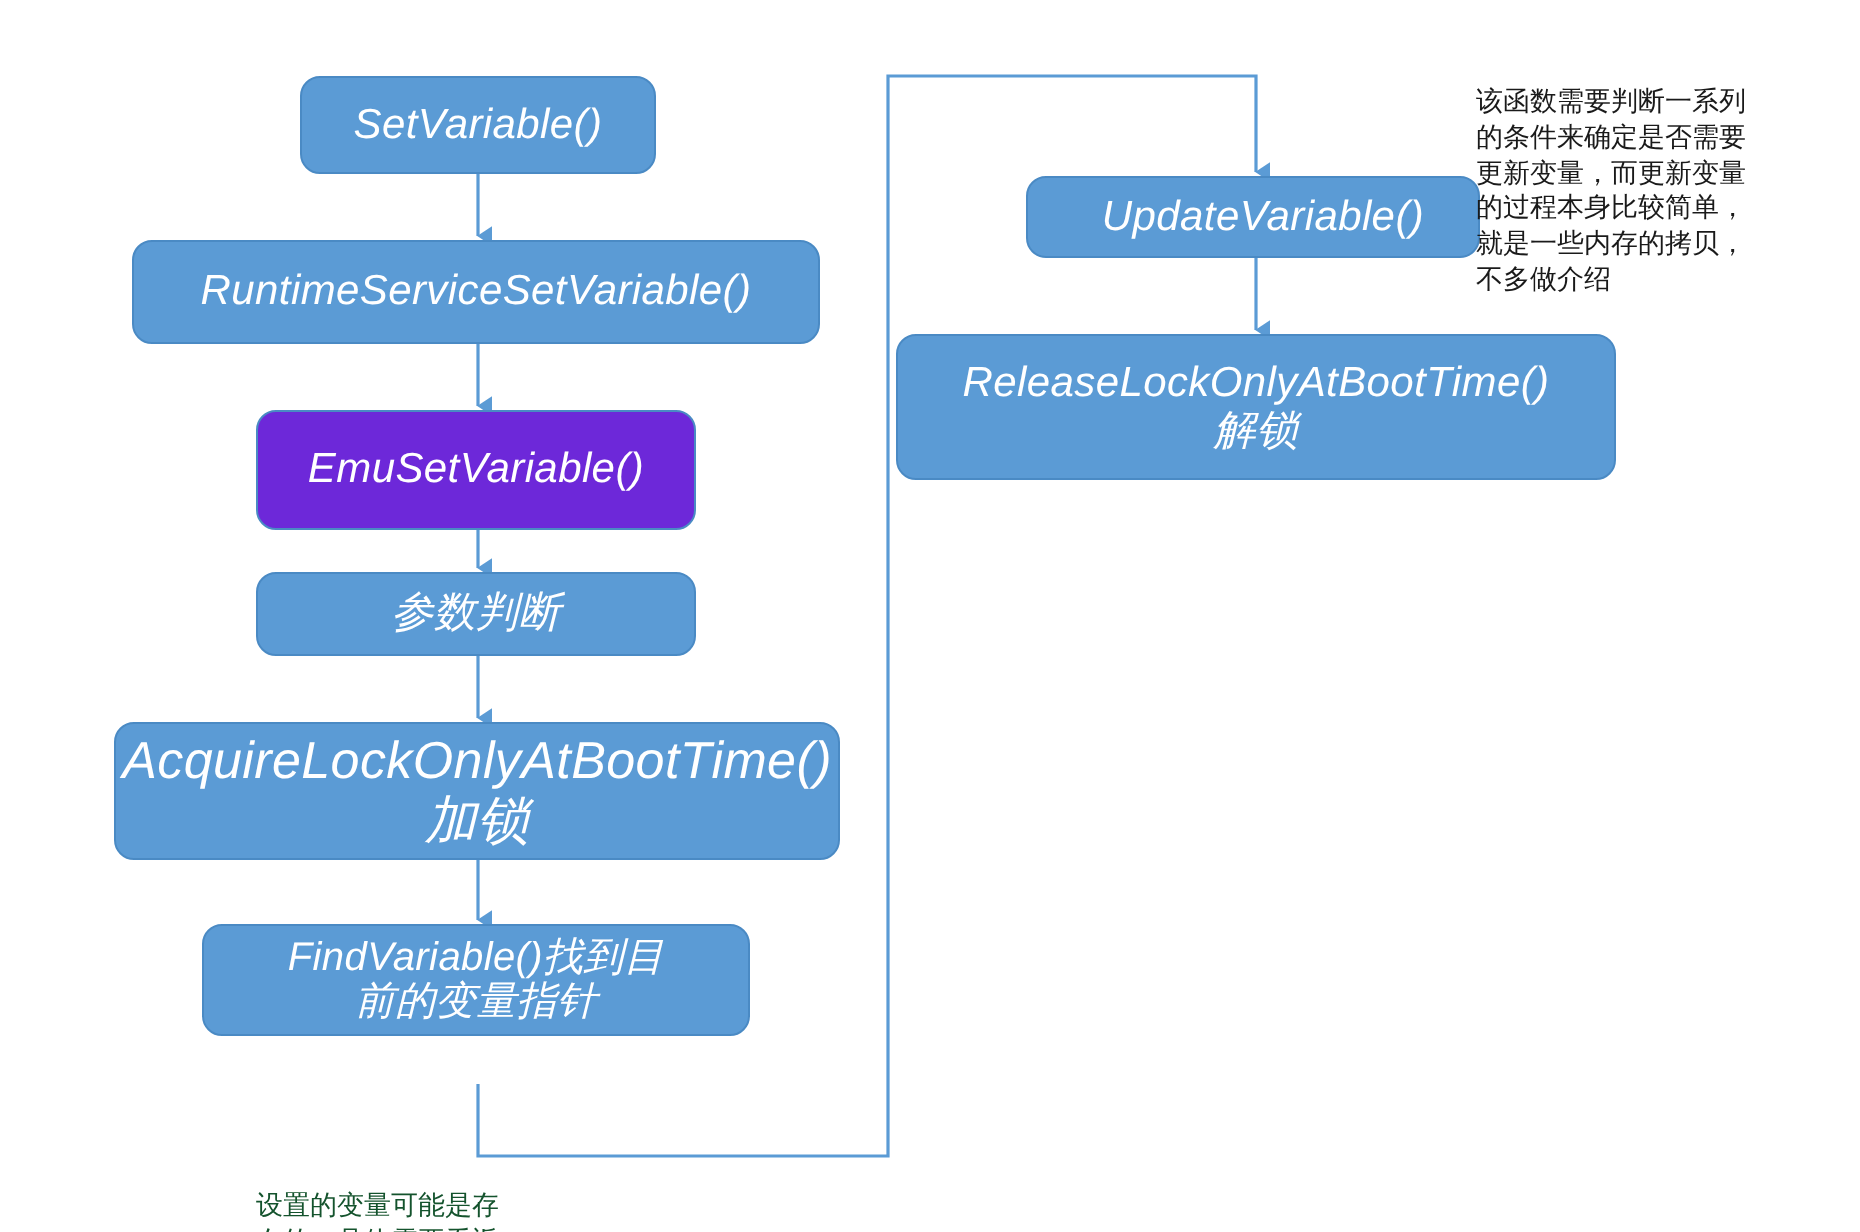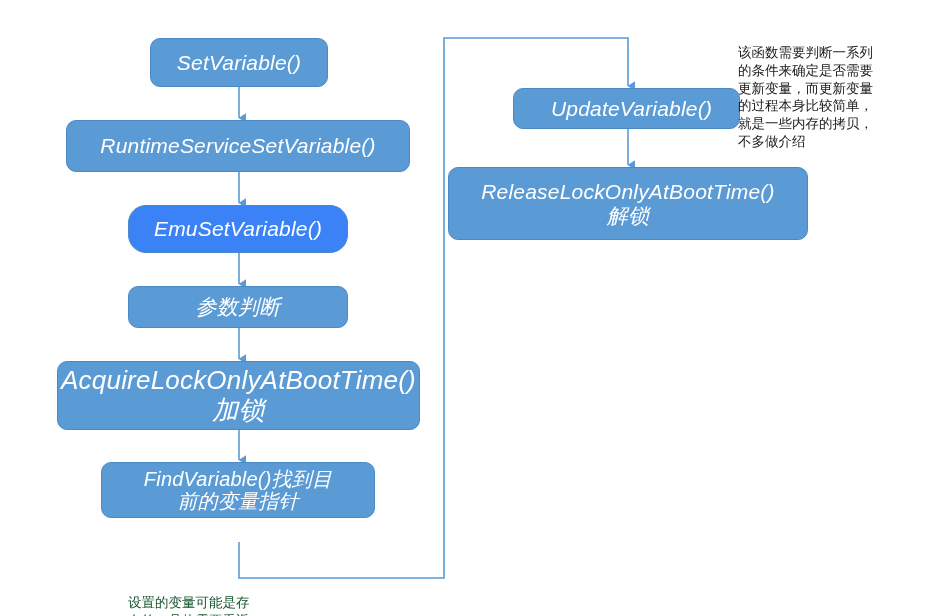--- a/index.html
+++ b/index.html
@@ -73,32 +73,32 @@
         <polyline points="239,253 239,284" fill="none" stroke="#5B9BD5" stroke-width="1.6" stroke-linejoin="miter" marker-end="url(#arrow-down)"></polyline>
         <polyline points="239,328 239,359" fill="none" stroke="#5B9BD5" stroke-width="1.6" stroke-linejoin="miter" marker-end="url(#arrow-down)"></polyline>
         <polyline points="239,430 239,460" fill="none" stroke="#5B9BD5" stroke-width="1.6" stroke-linejoin="miter" marker-end="url(#arrow-down)"></polyline>
         <polyline points="239,542 239,578 444,578 444,38 628,38 628,86" fill="none" stroke="#5B9BD5" stroke-width="1.6" stroke-linejoin="miter" marker-end="url(#arrow-down)"></polyline>
         <polyline points="628,129 628,165" fill="none" stroke="#5B9BD5" stroke-width="1.6" stroke-linejoin="miter" marker-end="url(#arrow-down)"></polyline>
       </g>
   </svg>
   <div id="nodes">
       <div class="node" style="left: 150px; top: 38px; width: 178px; height: 49px; font-size: 21px; background: rgb(91, 155, 213); border-color: rgb(74, 138, 196);">SetVariable()</div>
       <div class="node" style="left: 66px; top: 120px; width: 344px; height: 52px; font-size: 21px; background: rgb(91, 155, 213); border-color: rgb(74, 138, 196);">RuntimeServiceSetVariable()</div>
-      <div class="node" style="left: 128px; top: 205px; width: 220px; height: 48px; font-size: 21px; background: #3b82f6; border-color: rgb(74, 138, 196); border-radius: 18px;">EmuSetVariable()</div>
+      <div class="node" style="left: 128px; top: 205px; width: 220px; height: 60px; font-size: 21px; background: #6d28d9; border-color: rgb(74, 138, 196);">EmuSetVariable()</div>
       <div class="node" style="left: 128px; top: 286px; width: 220px; height: 42px; font-size: 21px; background: rgb(91, 155, 213); border-color: rgb(74, 138, 196);">参数判断</div>
       <div class="node" style="left: 57px; top: 361px; width: 363px; height: 69px; font-size: 26px; background: rgb(91, 155, 213); border-color: rgb(74, 138, 196);">AcquireLockOnlyAtBootTime()
 加锁</div>
       <div class="node" style="left: 101px; top: 462px; width: 274px; height: 56px; font-size: 20px; background: rgb(91, 155, 213); border-color: rgb(74, 138, 196);">FindVariable()找到目
 前的变量指针</div>
       <div class="node" style="left: 513px; top: 88px; width: 227px; height: 41px; font-size: 21px; background: rgb(91, 155, 213); border-color: rgb(74, 138, 196); padding-left: 16px;">UpdateVariable()</div>
       <div class="node" style="left: 448px; top: 167px; width: 360px; height: 73px; font-size: 21px; background: rgb(91, 155, 213); border-color: rgb(74, 138, 196);">ReleaseLockOnlyAtBootTime()
 解锁</div>
     </div>
   <div id="notes">
-      <div class="note" style="left: 738px; top: 44px; width: 190px; font-size: 13.5px; color: rgb(26, 26, 26);">该函数需要判断一系列
+      <div class="note" style="left: 738px; top: 44px; width: 190px; font-size: 13.5px; color: rgb(26, 26, 26); font-family: Liberation Mono, monospace;">该函数需要判断一系列
 的条件来确定是否需要
 更新变量，而更新变量
 的过程本身比较简单，
 就是一些内存的拷贝，
 不多做介绍</div>
       <div class="note" style="left: 128px; top: 553px; width: 200px; font-size: 13.5px; color: #14532d; margin-top: 41px;">设置的变量可能是存
 在的，具体需要看返
 回的CurrPtr的值</div>
     </div>
 </div>

